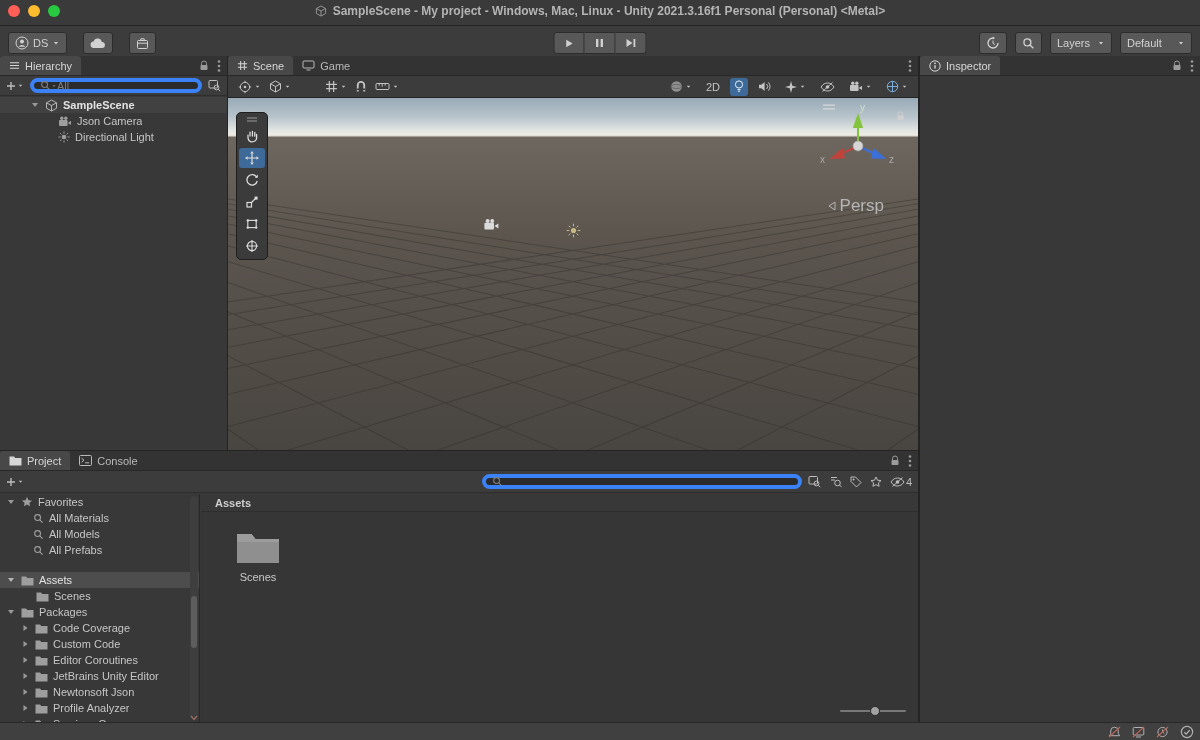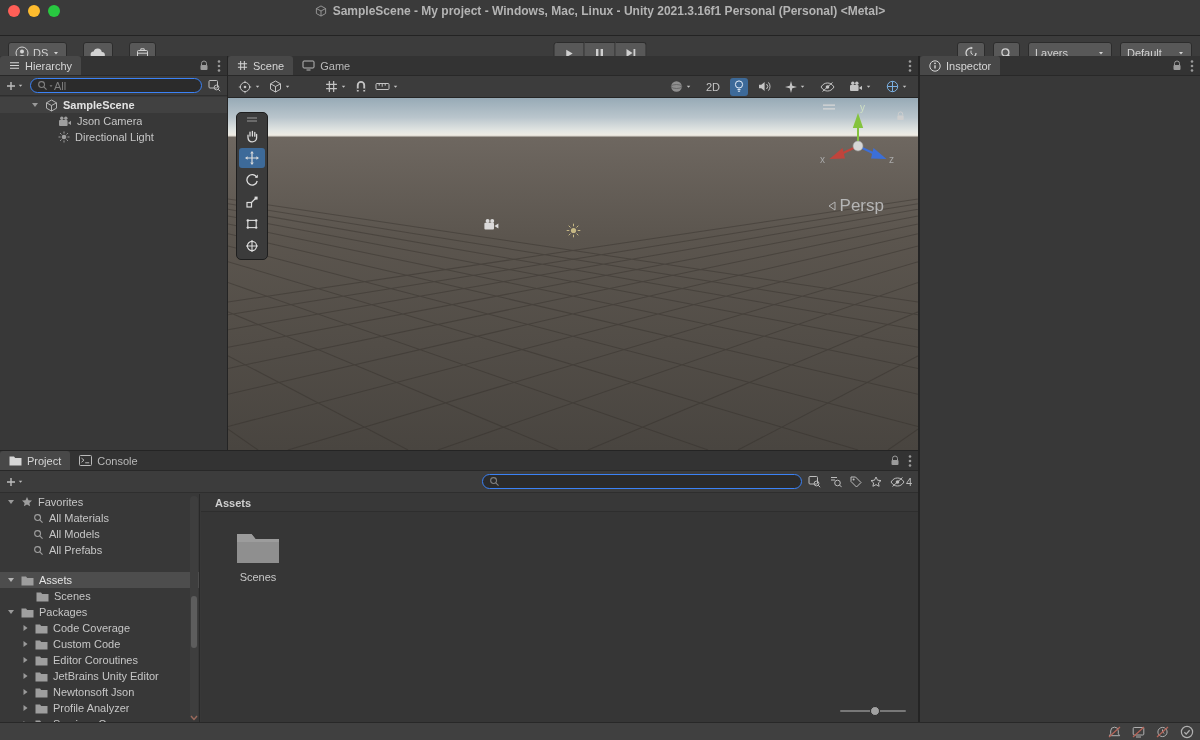--- a/index.html
+++ b/index.html
@@ -7,21 +7,21 @@
   button { background:none; border:none; color:inherit; font:inherit; cursor:default; }
   .window {
     position:relative; width:1200px; height:740px; overflow:hidden;
     background:#383838; color:#c8c8c8;
     font-family:"Liberation Sans", sans-serif; font-size:11px;
     user-select:none;
   }
   svg { display:block; flex:none; }
 
   
-  .titlebar { position:relative; height:36px; background:#3a3a3a; border-bottom:1px solid #232323; }
+  .titlebar { position:relative; height:26px; background:#3a3a3a; border-bottom:1px solid #232323; }
   .traffic { position:absolute; left:8px; top:5px; display:flex; gap:8px; }
   .tl { width:12px; height:12px; border-radius:50%; display:inline-block; }
   .tl.red { background:#ff5f57; } .tl.yellow { background:#febc2e; } .tl.green { background:#28c840; }
   .title-center { position:absolute; left:0; right:0; top:0; height:22px; display:flex; align-items:center; justify-content:center; gap:6px; }
   .title-text { font-size:12px; font-weight:bold; color:#b4b4b4; }
 
   
   .toolbar { position:relative; height:34px; background:#3c3c3c; border-bottom:1px solid #252525; }
   .tb-left { position:absolute; left:8px; top:6px; display:flex; gap:16px; align-items:center; }
   .tb-btn { height:22px; background:#585858; border:1px solid #2c2c2c; border-radius:3px;
@@ -39,21 +39,21 @@
   .inspector-panel { position:absolute; left:918px; right:0; top:0; bottom:0; border-left:2px solid #242424; background:#383838; }
 
   
   .tabbar { height:20px; background:#333333; border-bottom:1px solid #282828; display:flex; align-items:stretch; }
   .tab { display:flex; align-items:center; gap:5px; padding:0 9px; color:#b9b9b9; }
   .tab.active { background:#484848; color:#d6d6d6; border-radius:3px 3px 0 0; }
   .tab-right { margin-left:auto; display:flex; align-items:center; gap:8px; padding-right:6px; color:#9b9b9b; }
 
   
   .subtoolbar { height:20px; background:#3c3c3c; border-bottom:1px solid #2e2e2e; display:flex; align-items:center; gap:4px; padding:0 4px; }
-  .searchbox { flex:1; height:15px; background:#2b2b2b; border:1px solid #3b82f6; border-radius:8px;
+  .searchbox { flex:1; height:15px; background:#2b2b2b; border:4px solid #3b82f6; border-radius:8px;
                display:flex; align-items:center; gap:0; padding:0 6px; color:#7f7f7f; }
   .mini-btn { display:flex; align-items:center; justify-content:center; gap:1px; color:#bdbdbd; padding:0 2px; height:18px; }
 
   
   .hierarchy-panel { position:absolute; left:0; top:0; bottom:0; width:228px; background:#383838; border-right:1px solid #242424; }
   .tree { padding-top:1px; }
   .row { height:16px; display:flex; align-items:center; gap:5px; color:#c6c6c6; white-space:nowrap; }
   .row .lbl { overflow:hidden; text-overflow:ellipsis; }
   .row.bold .lbl { font-weight:bold; color:#e2e2e2; }
   .row.hl { background:#414141; }
@@ -182,21 +182,21 @@
           <path d="M6.8 0.6v3l2.2-1.5z" fill="currentColor"></path>
           <path d="M7 4.6V7.2l1.9 1.4" stroke="currentColor" fill="none"></path>
         </svg>
       </button>
       <button class="tb-btn">
         <svg width="13" height="13" viewBox="0 0 12 12">
           <circle cx="5" cy="5" r="3.2" fill="none" stroke="currentColor" stroke-width="1.2"></circle>
           <path d="M7.4 7.4l3 3" stroke="currentColor" stroke-width="1.2"></path>
         </svg>
       </button>
-      <button class="tb-btn" style="width:84px; justify-content:space-between;">
+      <button class="tb-btn" style="width:62px; justify-content:space-between;">
         <span>Layers</span>
         <svg width="8" height="8" viewBox="0 0 8 8">
             <path d="M2 3l2 2.4L6 3z" fill="currentColor"></path>
           </svg>
       </button>
       <button class="tb-btn" style="width:72px; justify-content:space-between;">
         <span>Default</span>
         <svg width="8" height="8" viewBox="0 0 8 8">
             <path d="M2 3l2 2.4L6 3z" fill="currentColor"></path>
           </svg>

